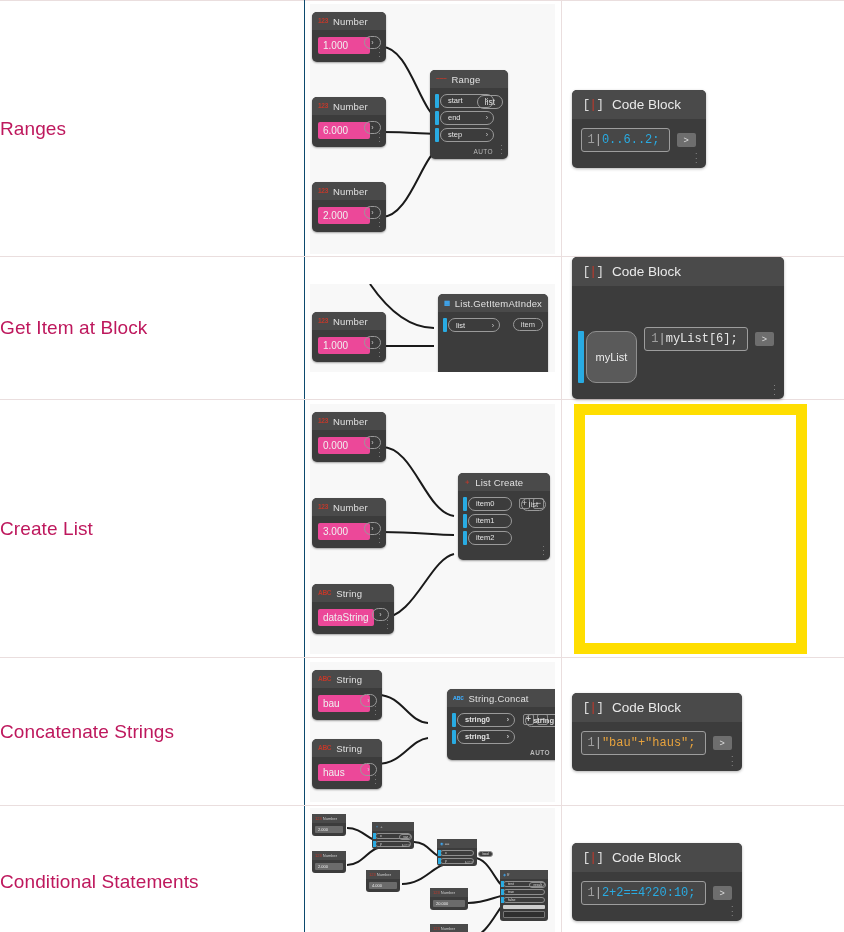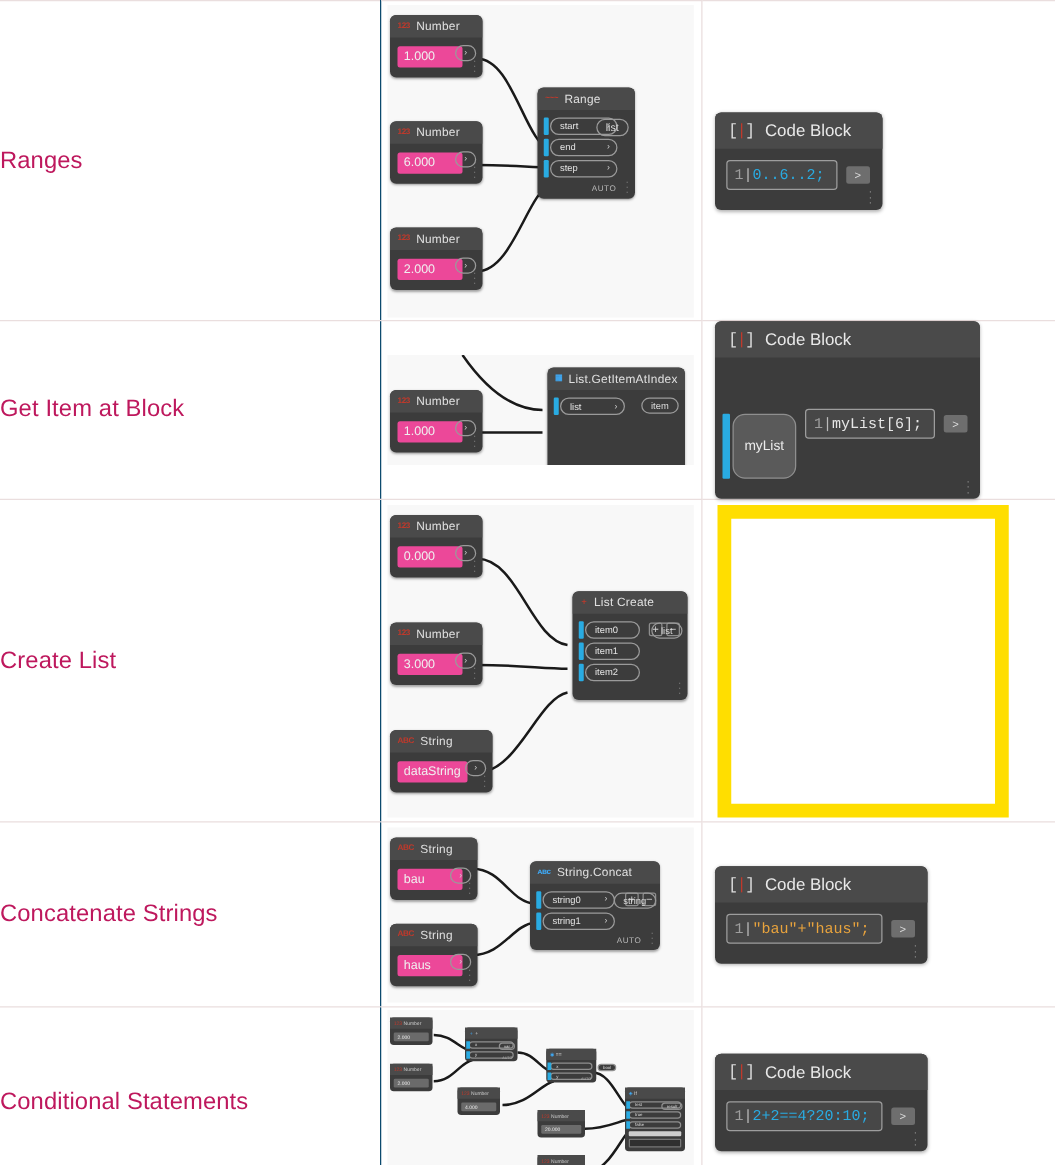--- a/index.html
+++ b/index.html
@@ -545,26 +545,26 @@
           <div class="body">
             <span class="inputbox">haus</span>
             <div class="valout">›</div>
             <div class="dots">
                     <span>·</span>
                     <span>·</span>
                     <span>·</span>
                   </div>
           </div>
         </div>
-        <div class="node" style="left:114px;top:27px;width:104px;">
+        <div class="node" style="left:137px;top:27px;width:118px;">
           <div class="head">
             <span class="glyph blue">ᴀʙᴄ</span>
             <span>String.Concat</span>
           </div>
-          <div class="body" style="padding:6px 6px 13px 10px;">
+          <div class="body" style="padding:6px 6px 13px 10px;font-weight:bold;">
             <div class="port in" style="width:58px;">
               <span>string0</span>
                     <span class="caret">›</span>
             </div>
             <div class="port in" style="width:58px;">
               <span>string1</span>
                     <span class="caret">›</span>
             </div>
             <div class="pm" style="position:absolute;left:72px;top:7px;">
               <i>+</i>

